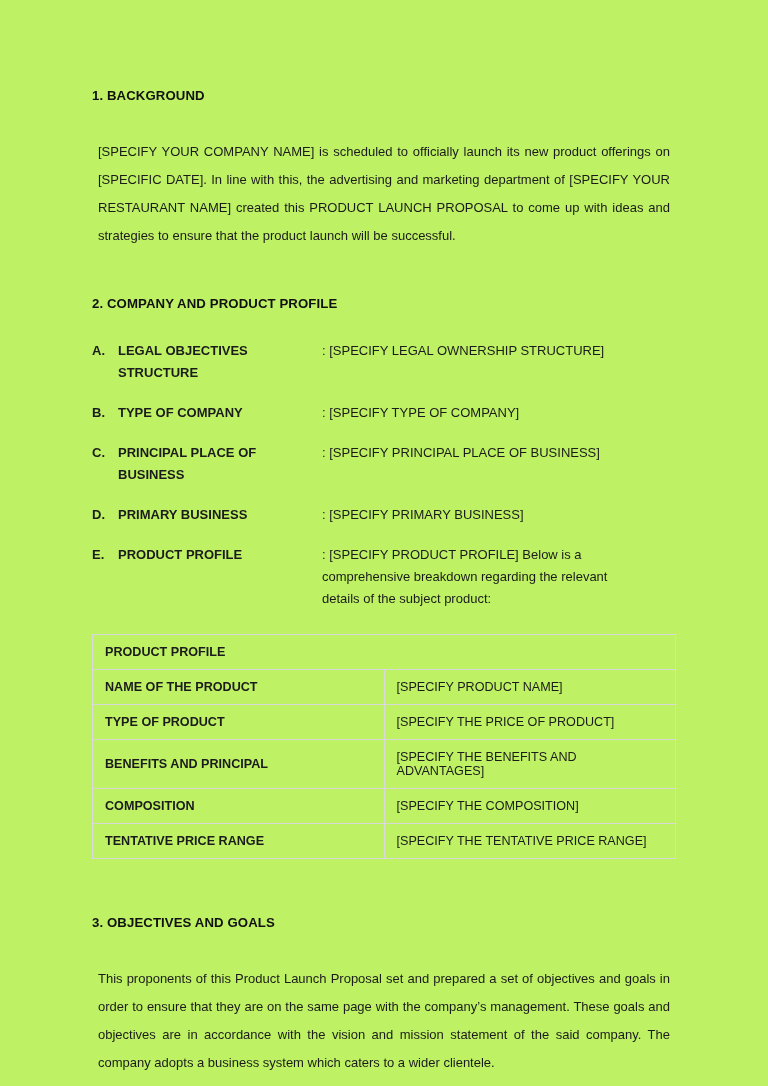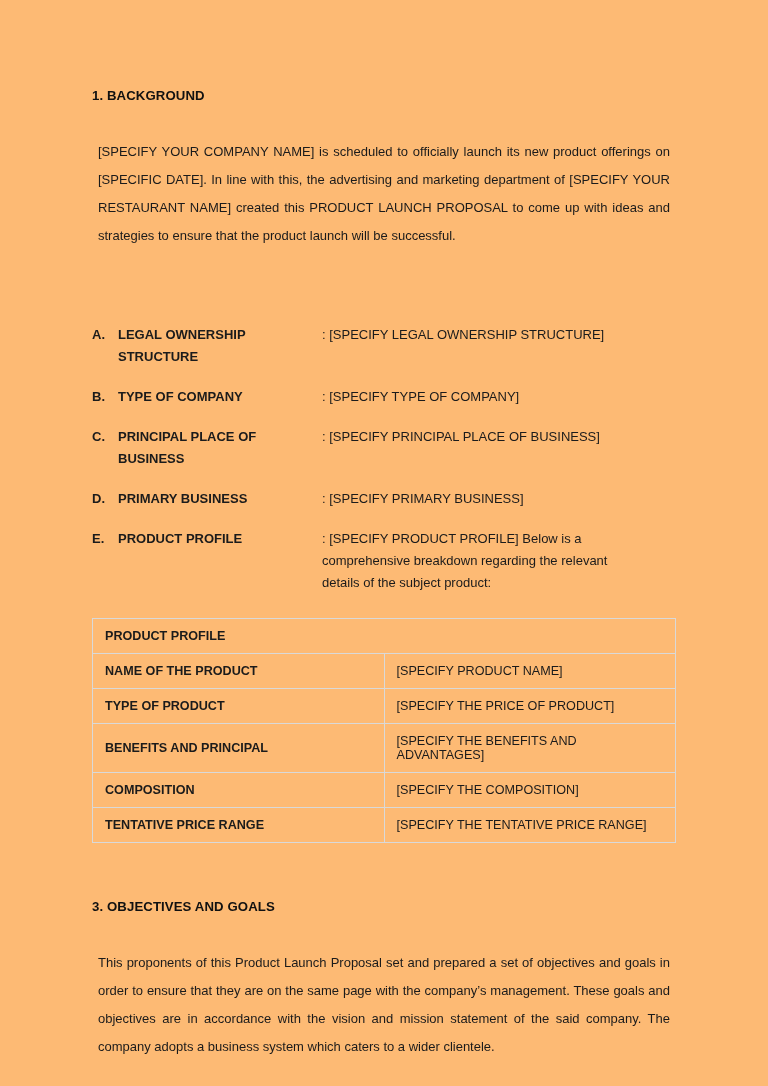--- a/index.html
+++ b/index.html
@@ -11,21 +11,21 @@
     width: 768px;
     height: 1086px;
     font-family: "Liberation Sans", sans-serif;
     color: #1a1a1a;
     -webkit-font-smoothing: antialiased;
   }
   .page {
     position: relative;
     width: 768px;
     height: 1086px;
-    background: #fdba74;
+    background: #bef264;
     box-sizing: border-box;
     padding: 0;
     overflow: hidden;
   }
   .content {
     position: absolute;
     left: 92px;
     top: 88px;
     width: 584px;
   }
@@ -117,27 +117,28 @@
 
 <div class="page">
   <div class="content">
 
     <h2 class="section-heading">1. BACKGROUND</h2>
     <div class="sp-28"></div>
     <p class="para">[SPECIFY YOUR COMPANY NAME] is scheduled to officially launch its new product offerings on [SPECIFIC DATE]. In line with this, the advertising and marketing department of [SPECIFY YOUR RESTAURANT NAME] created this PRODUCT LAUNCH PROPOSAL to come up with ideas and strategies to ensure that the product launch will be successful.</p>
 
     <div class="sp-40"></div>
 
+    <h2 class="section-heading">2. COMPANY AND PRODUCT PROFILE</h2>
     <div class="sp-28"></div>
 
     <div class="alpha-list">
 
       <div class="alpha-item">
         <span class="alpha-letter">A.</span>
-        <span class="alpha-label">LEGAL OWNERSHIP STRUCTURE</span><span class="alpha-value-wrap">: [SPECIFY LEGAL OWNERSHIP STRUCTURE]</span>
+        <span class="alpha-label">LEGAL OBJECTIVES STRUCTURE</span><span class="alpha-value-wrap">: [SPECIFY LEGAL OWNERSHIP STRUCTURE]</span>
       </div>
 
       <div class="alpha-item">
         <span class="alpha-letter">B.</span>
         <span class="alpha-label">TYPE OF COMPANY</span><span class="alpha-value-wrap">: [SPECIFY TYPE OF COMPANY]</span>
       </div>
 
       <div class="alpha-item">
         <span class="alpha-letter">C.</span>
         <span class="alpha-label">PRINCIPAL PLACE OF BUSINESS</span><span class="alpha-value-wrap">: [SPECIFY PRINCIPAL PLACE OF BUSINESS]</span>

